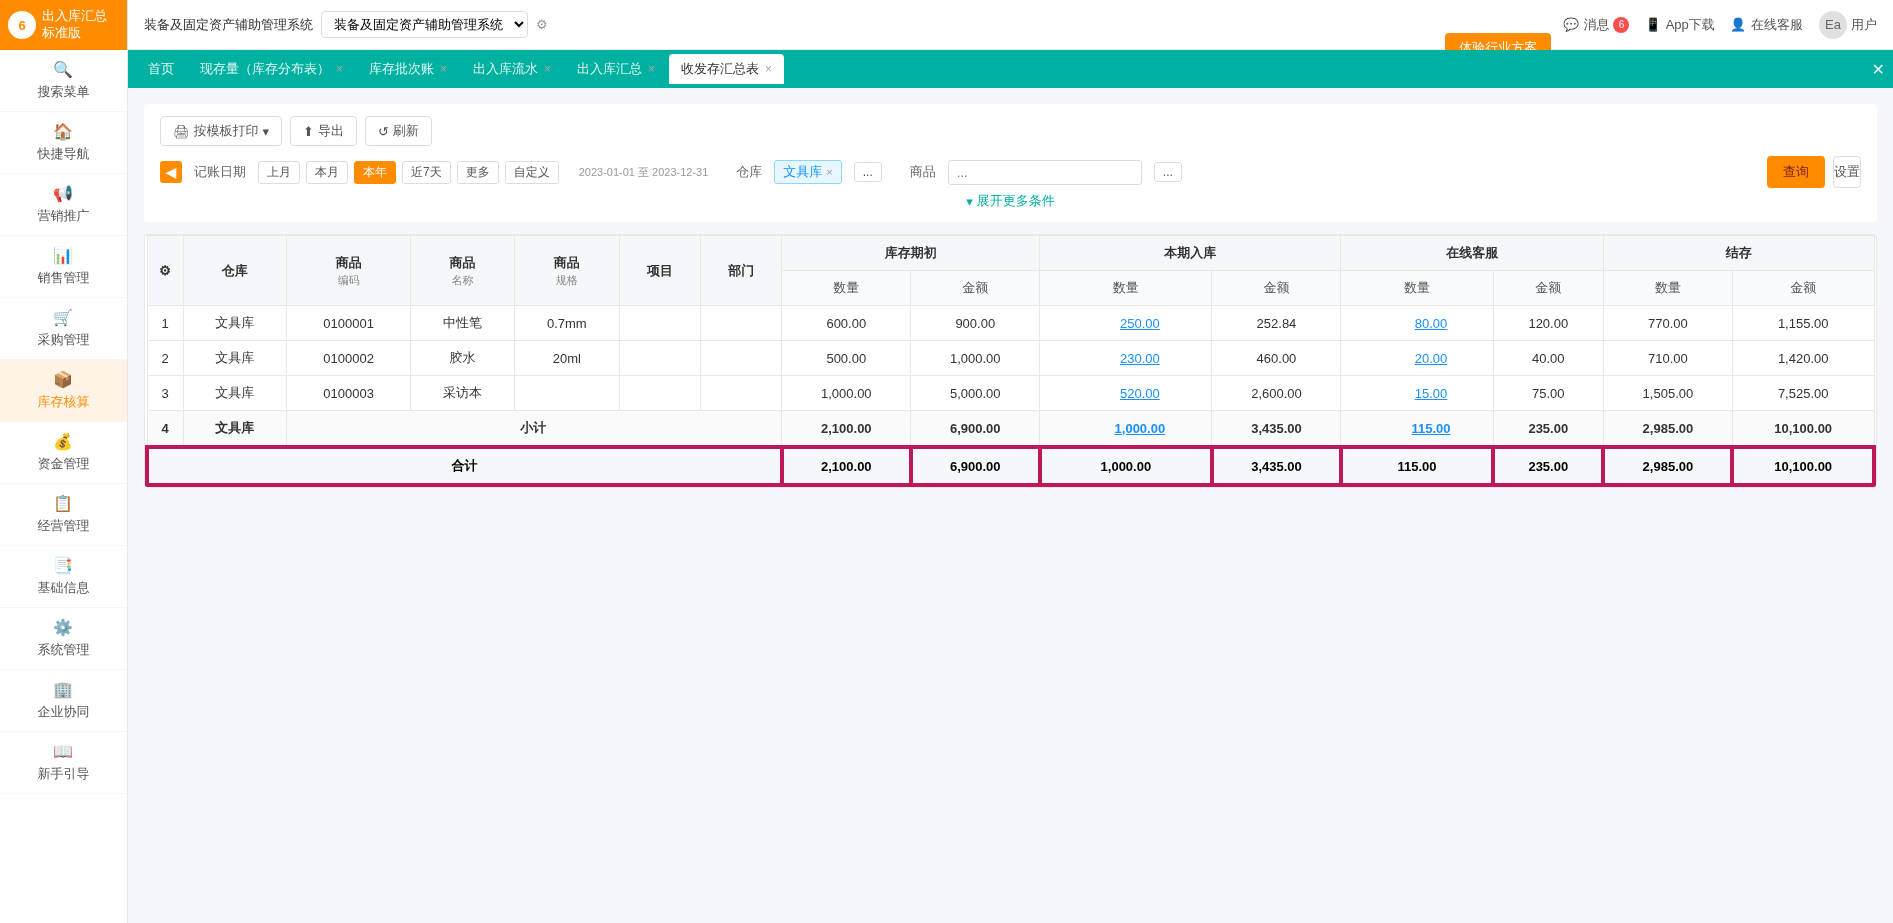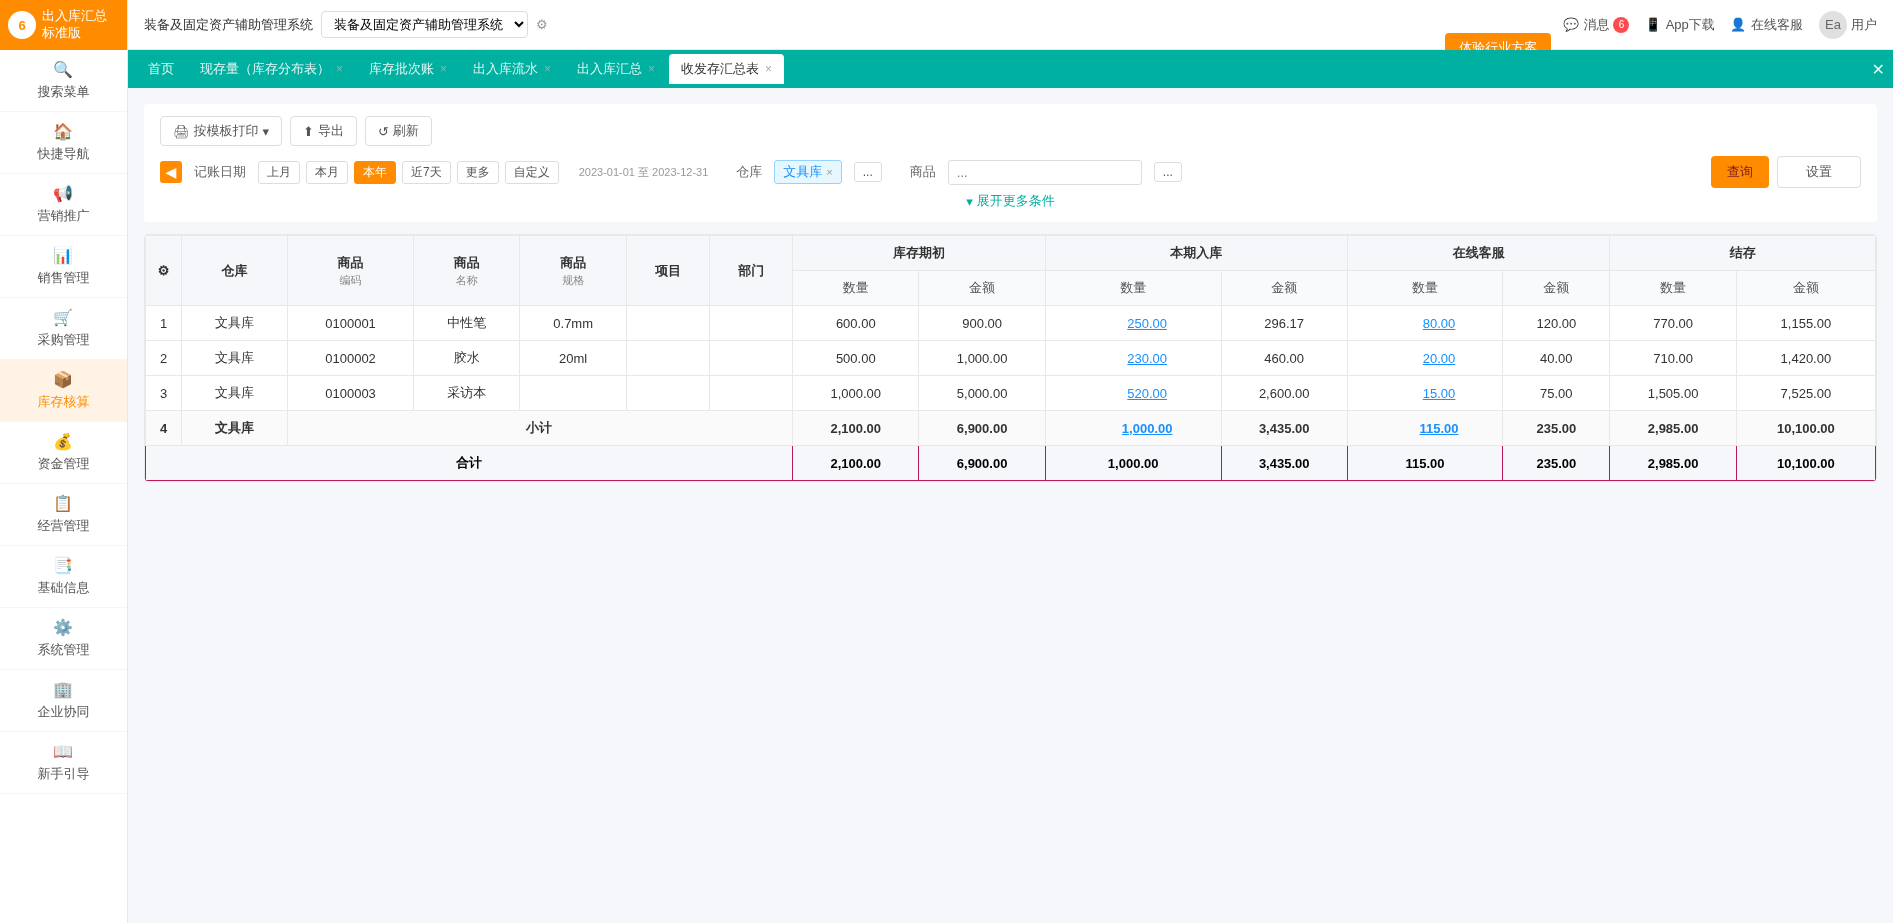--- a/index.html
+++ b/index.html
@@ -281,21 +281,21 @@
       border: none;
       padding: 6px 16px;
       border-radius: 4px;
       cursor: pointer;
       font-size: 13px;
     }
     .settings-btn {
       background: #fff;
       color: #555;
       border: 1px solid #ddd;
-      padding: 6px 28px;
+      padding: 6px 0;
       border-radius: 4px;
       cursor: pointer;
       font-size: 13px;
     }
 
     
     .table-container {
       background: #fff;
       border-radius: 4px;
       overflow: hidden;
@@ -332,21 +332,21 @@
       color: #1890ff;
       text-decoration: underline;
       cursor: pointer;
       margin-left: 28px;
     }
     .settings-col { width: 36px; }
     tfoot td {
       background: #f5f7fa;
       font-weight: bold;
       padding: 8px 10px;
-      border: 1px solid #be185d;
+      border: 4px solid #be185d;
       text-align: center;
       font-size: 13px;
     }
   </style>
 </head>
 <body>
 
 <div class="sidebar">
   <div class="sidebar-logo">
     <div class="logo-icon">
@@ -561,21 +561,21 @@
       <td>1</td>
       <td>文具库</td>
       <td>0100001</td>
       <td>中性笔</td>
       <td>0.7mm</td>
       <td></td>
       <td></td>
       <td>600.00</td>
       <td>900.00</td>
       <td><span class="link-text">250.00</span></td>
-      <td>296.17</td>
+      <td>252.84</td>
       <td><span class="link-text">80.00</span></td>
       <td>120.00</td>
       <td>770.00</td>
       <td>1,155.00</td>
     </tr>
             <tr>
       <td>2</td>
       <td>文具库</td>
       <td>0100002</td>
       <td>胶水</td>

